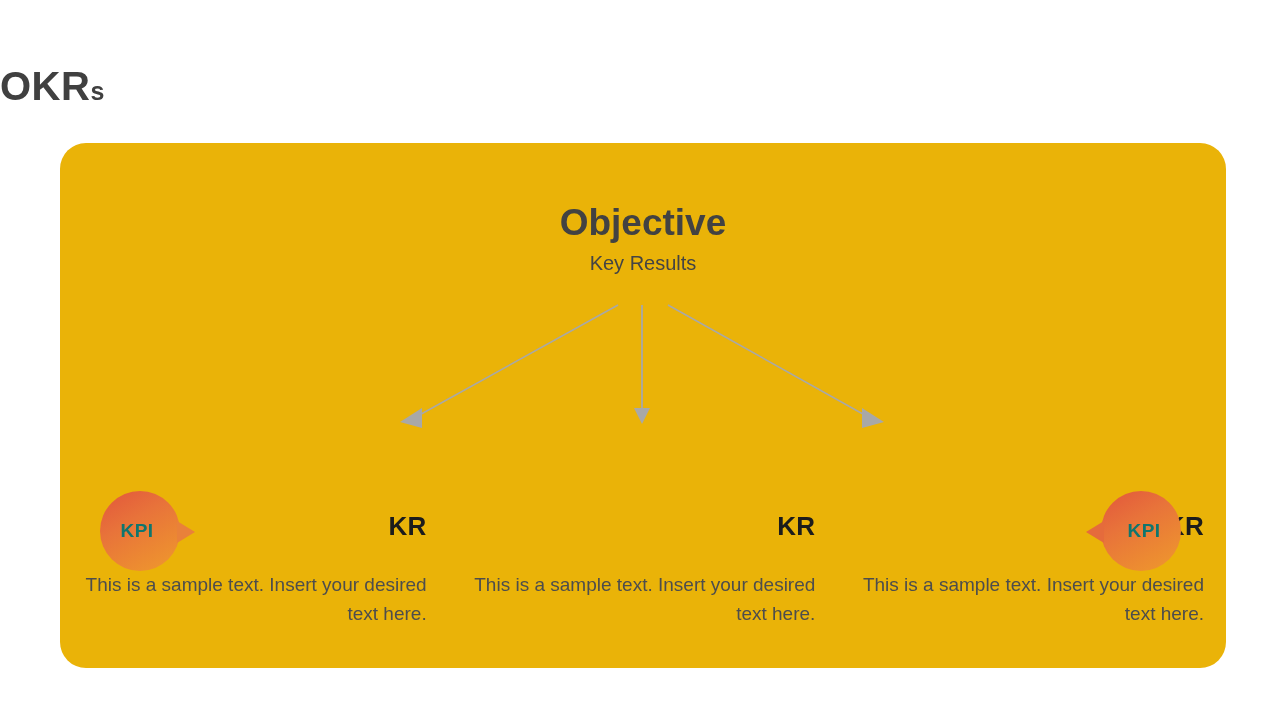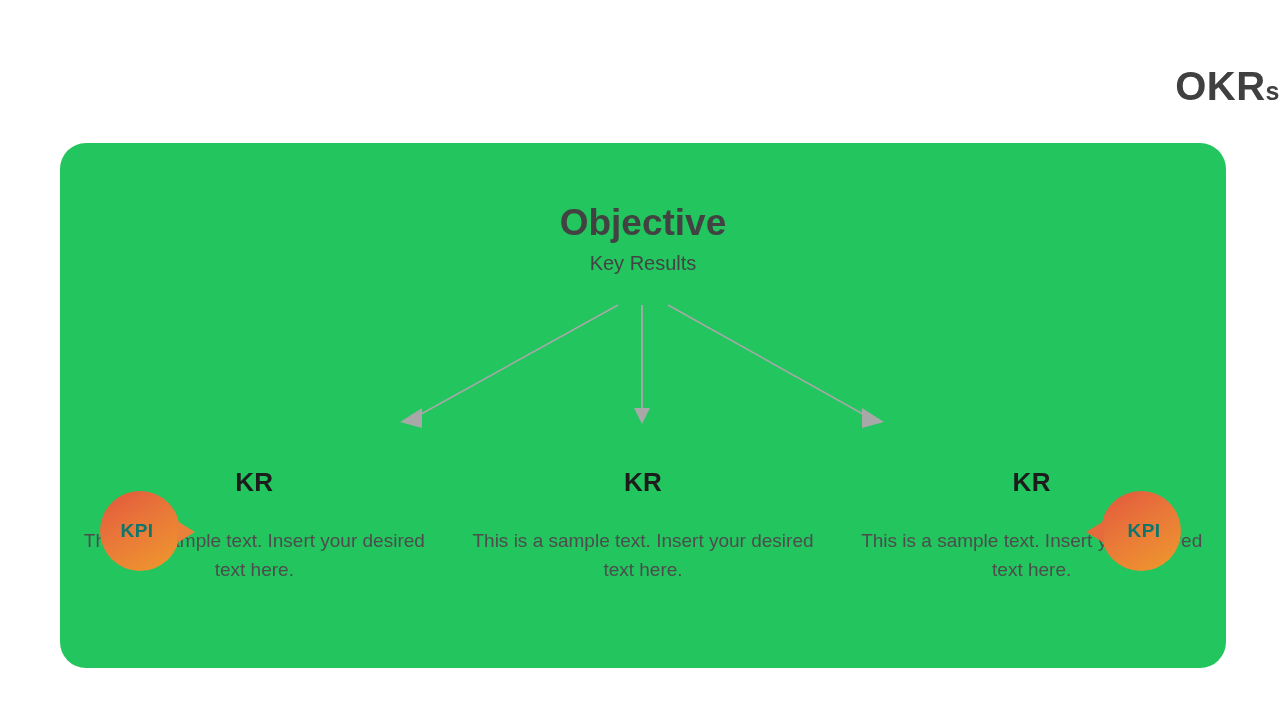--- a/index.html
+++ b/index.html
@@ -18,41 +18,41 @@
     height: 720px;
     background: #ffffff;
   }
 
   
   .slide-title {
     position: absolute;
     top: 60px;
     left: 0;
     width: 1280px;
-    text-align: right;
+    text-align: left;
     font-size: 40px;
     font-weight: bold;
     color: #404040;
     letter-spacing: 0.5px;
     line-height: 52px;
   }
   .slide-title .title-sub {
     font-size: 25px;
     font-weight: bold;
     vertical-align: baseline;
   }
 
   
   .panel {
     position: absolute;
     left: 60px;
     top: 143px;
     width: 1166px;
     height: 525px;
-    background: #22c55e;
+    background: #eab308;
     border-radius: 26px;
   }
 
   
   .objective-block {
     position: absolute;
     left: 0;
     top: 58px;
     width: 100%;
     text-align: center;
@@ -84,22 +84,23 @@
   
   .columns {
     position: absolute;
     left: 0;
     top: 323px;
     width: 1166px;
     display: flex;
   }
   .kr-col {
     flex: 1 1 0;
-    text-align: center;
+    text-align: right;
     padding: 0 22px;
+    margin-top: 44px;
   }
   .kr-heading {
     font-size: 26px;
     font-weight: bold;
     color: #1c1c1c;
     line-height: 32px;
     letter-spacing: 0.3px;
   }
   .kr-body {
     margin-top: 28px;

